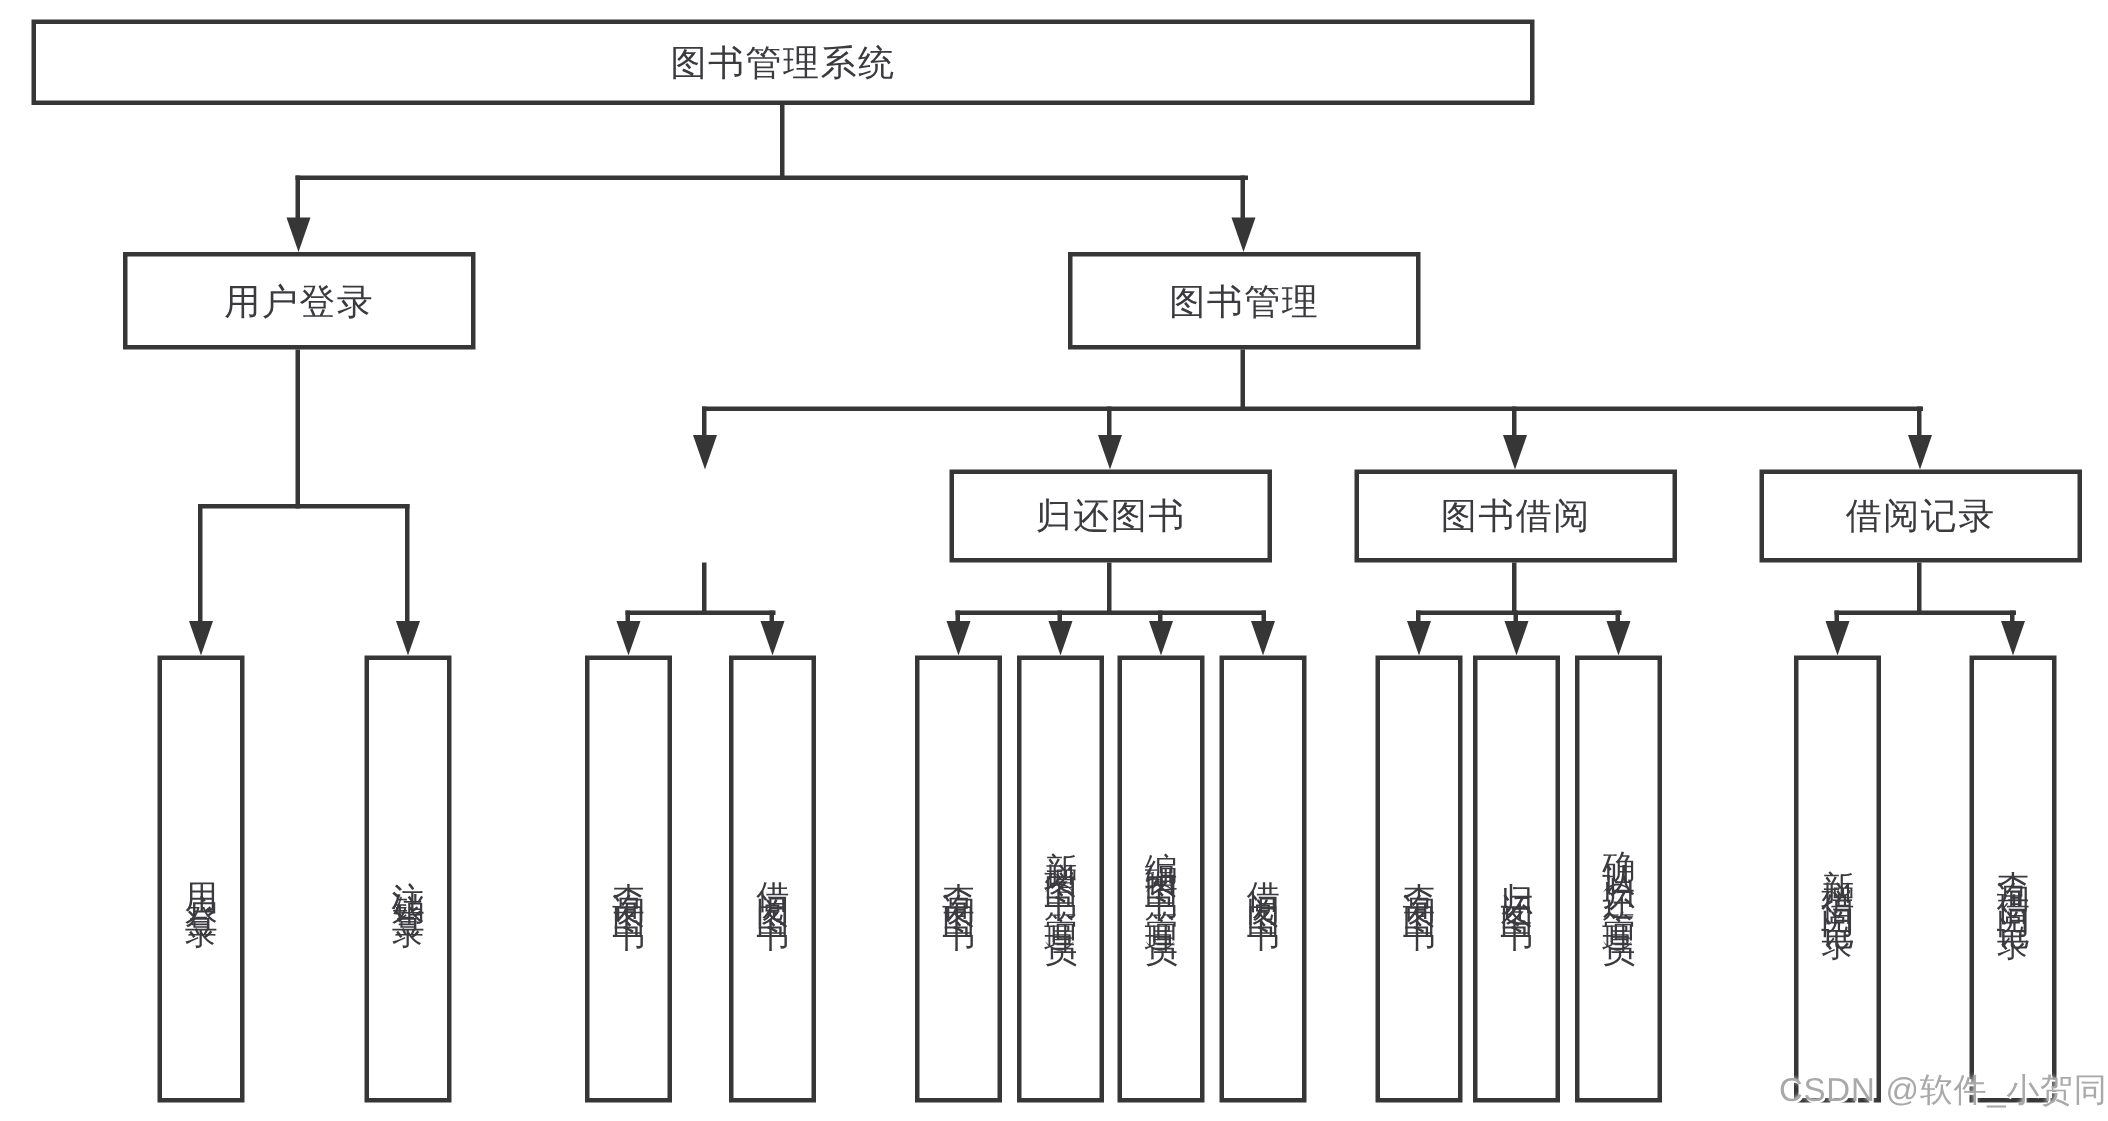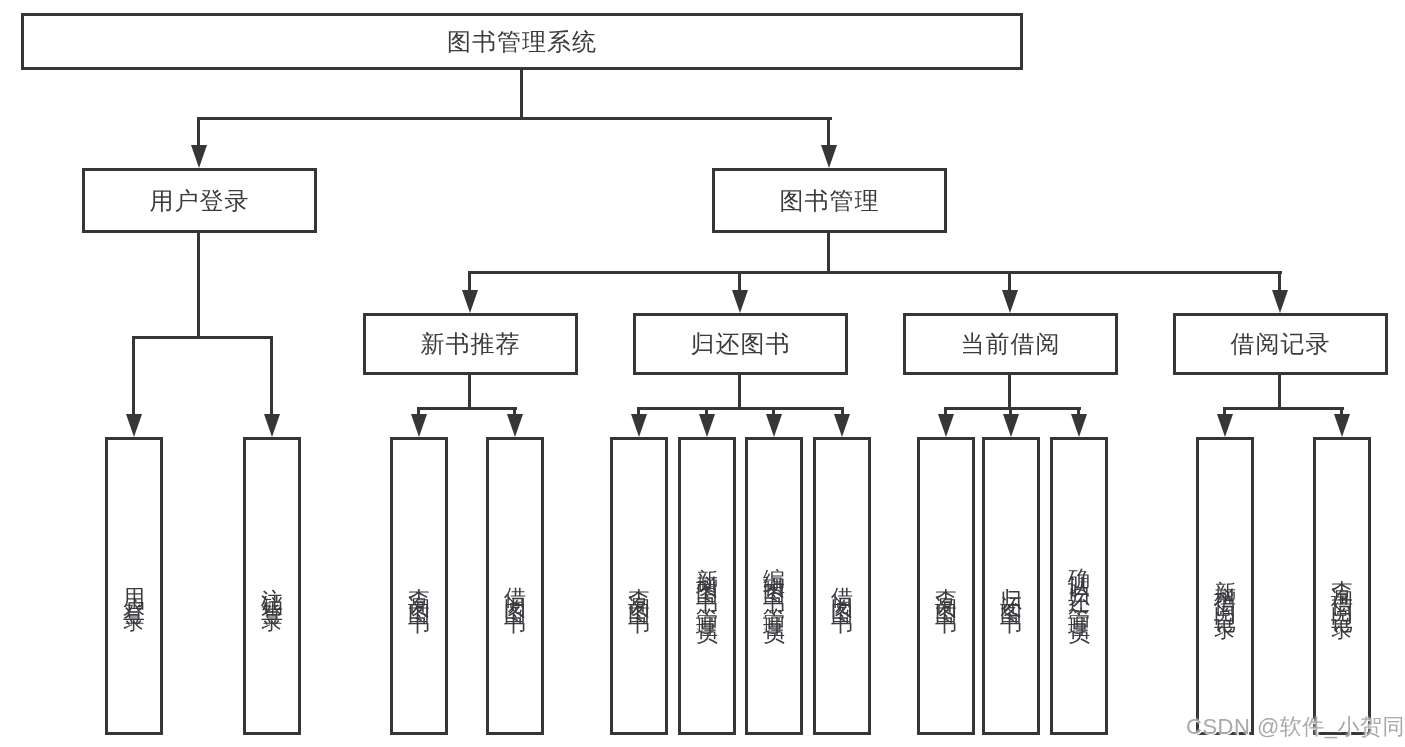--- a/index.html
+++ b/index.html
@@ -69,23 +69,22 @@
   <div class="hl" style="left:468px;top:271px;width:814px;"></div>
   <div class="vl" style="left:468px;top:271px;height:22px;"></div>
   <div class="arr" style="left:462px;top:290px;"></div>
   <div class="vl" style="left:738px;top:271px;height:22px;"></div>
   <div class="arr" style="left:732px;top:290px;"></div>
   <div class="vl" style="left:1008px;top:271px;height:22px;"></div>
   <div class="arr" style="left:1002px;top:290px;"></div>
   <div class="vl" style="left:1278px;top:271px;height:22px;"></div>
   <div class="arr" style="left:1272px;top:290px;"></div>
 
-  <div class="box" style="left:363px;top:313px;width:215px;height:62px;">新书推荐</div>
   <div class="box" style="left:633px;top:313px;width:215px;height:62px;">归还图书</div>
-  <div class="box" style="left:903px;top:313px;width:215px;height:62px;">当前借阅</div>
+  <div class="box" style="left:903px;top:313px;width:215px;height:62px;">图书借阅</div>
   <div class="box" style="left:1173px;top:313px;width:215px;height:62px;">借阅记录</div>
 
   <div class="vl" style="left:468px;top:375px;height:35px;"></div>
   <div class="hl" style="left:417px;top:407px;width:100px;"></div>
   <div class="vl" style="left:417px;top:407px;height:10px;"></div>
   <div class="arr" style="left:411px;top:414px;"></div>
   <div class="vl" style="left:513px;top:407px;height:10px;"></div>
   <div class="arr" style="left:507px;top:414px;"></div>
 
   <div class="vl" style="left:738px;top:375px;height:35px;"></div>

